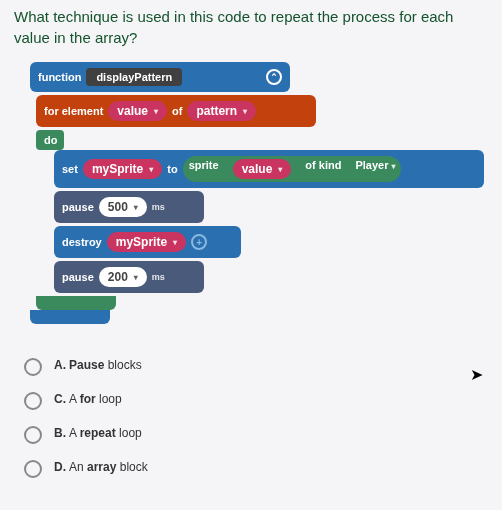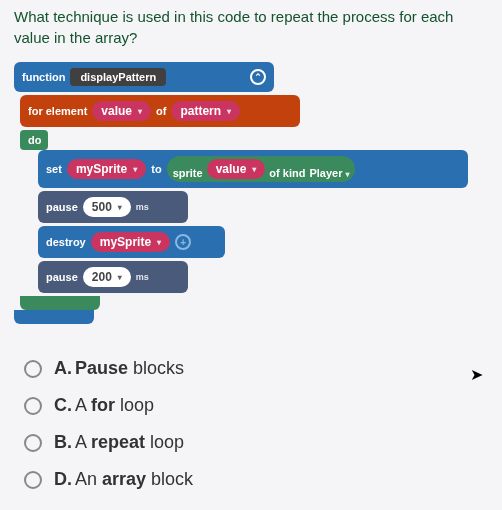--- a/index.html
+++ b/index.html
@@ -1,40 +1,40 @@
 <!DOCTYPE html>
 <html><head>
 <meta charset="utf-8">
 <style>
 *{margin:0;padding:0;box-sizing:border-box;font-family:-apple-system,BlinkMacSystemFont,"Segoe UI",Helvetica,Arial,sans-serif}
 body{background:#f5f5f7;width:502px;height:510px;overflow:hidden;padding:0}
 .question{font-size:15px;color:#14532d;padding:6px 14px 14px;line-height:1.4}
-.canvas{padding:0 14px 10px}
+.canvas{padding:0 30px 10px}
 .block{border-radius:6px;padding:6px 8px;font-size:11px;color:#fff;font-weight:600;display:flex;align-items:center;gap:5px;margin-bottom:3px;white-space:nowrap}
 .pill{border-radius:14px;padding:3px 9px;font-size:12px;display:inline-flex;align-items:center;gap:3px}
 .fn{background:#2a6fb0;width:260px}
 .fn .name{background:#404040;padding:3px 10px;border-radius:4px}
 .collapse{width:16px;height:16px;border:2px solid #fff;border-radius:50%;display:inline-flex;align-items:center;justify-content:center;font-size:9px;margin-left:auto}
 .for{background:#c2410c;width:280px;margin-left:6px}
 .for .var{background:#c93560}
 .do{background:#3a8a5e;width:28px;margin-left:6px;color:#fff;font-size:11px;font-weight:600;padding:4px 8px;border-radius:4px}
 .set{background:#2a6fb0;margin-left:24px;width:430px}
 .set .spr{background:#c93560}
-.sprite-call{background:#3a8a5e;padding:3px 6px;border-radius:14px;display:inline-flex;align-items:flex-end;gap:4px}
+.sprite-call{background:#3a8a5e;padding:3px 6px;border-radius:14px;display:inline-flex;align-items:flex-start;gap:14px}
 .sprite-call .val{background:#c93560}
 .pause{background:#4a5a7a;margin-left:24px;width:150px}
 .pause .num{background:#fff;color:#444}
 .destroy{background:#2a6fb0;margin-left:24px;width:187px}
 .destroy .spr{background:#c93560}
 .add{width:16px;height:16px;border:2px solid #89b8e0;border-radius:50%;display:inline-flex;align-items:center;justify-content:center;font-size:10px;color:#89b8e0;background:#2a6fb0}
 .tail1{background:#3a8a5e;height:14px;width:80px;margin-left:6px;border-radius:0 0 6px 6px}
 .tail2{background:#2a6fb0;height:14px;width:80px;border-radius:0 0 6px 6px}
 .dd::after{content:"▾";font-size:8px;margin-left:3px;opacity:.85}
 .options{padding:16px 14px 0}
-.opt{display:flex;align-items:center;gap:12px;padding:8px 10px;font-size:18px;color:#333}
+.opt{display:flex;gap:12px;padding:8px 10px;font-size:12px;color:#333}
 .radio{width:18px;height:18px;border:2px solid #888;border-radius:50%;flex-shrink:0}
 .opt .letter{font-weight:700;margin-right:3px}
 .opt .txt b{font-weight:700}
 .cursor{position:absolute;left:470px;top:365px;font-size:16px;color:#000}
 .unit{font-size:9px;opacity:.85}
 </style>
 </head>
 <body>
 
 <div class="question">What technique is used in this code to repeat the process for each value in the array?</div>

